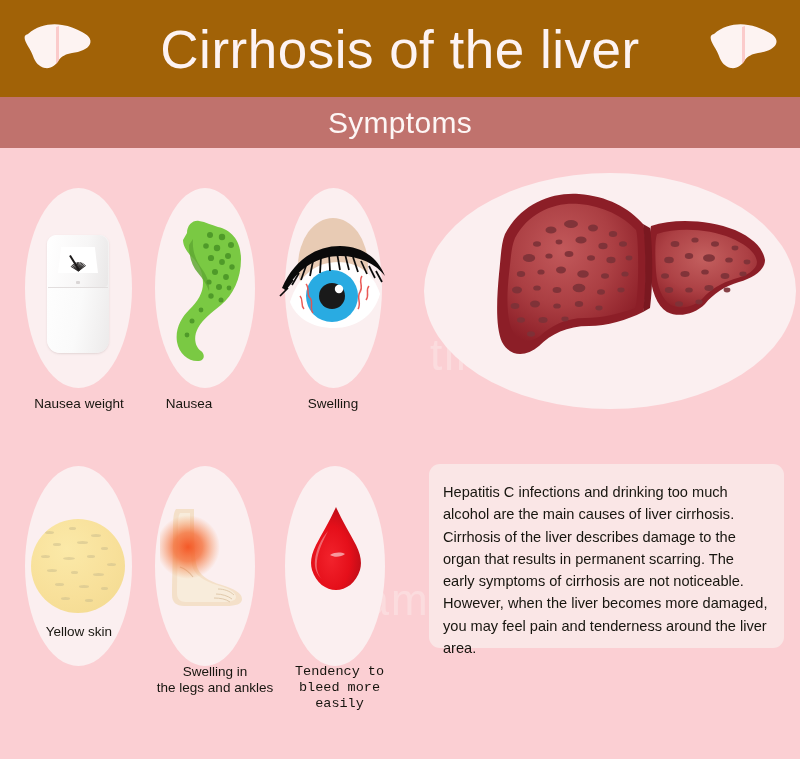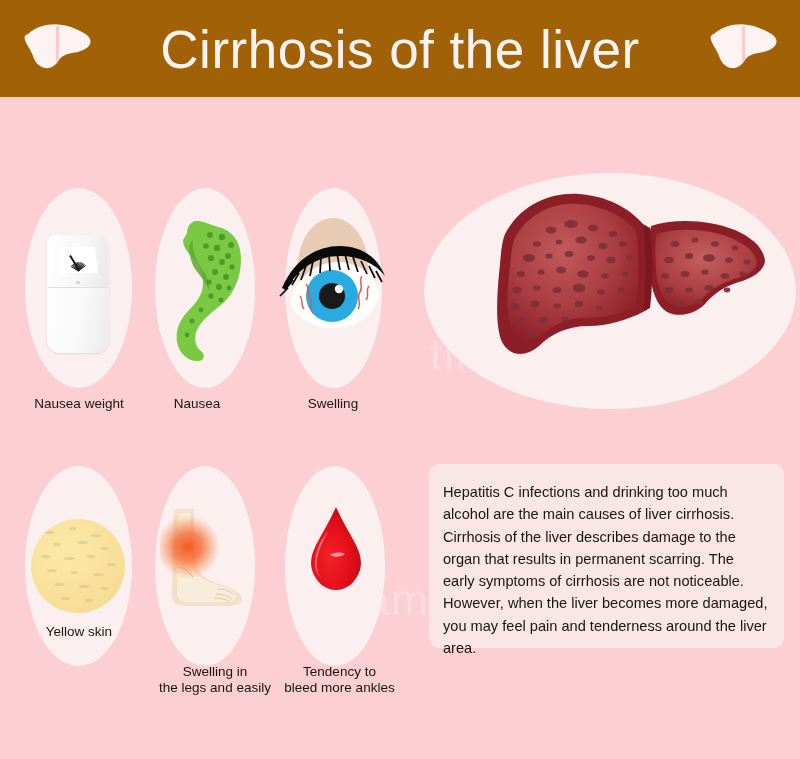--- a/index.html
+++ b/index.html
@@ -132,20 +132,23 @@
     <div class="liver-silhouette right">
       <svg width="72" height="56" viewBox="0 0 72 56">
         <path d="M6 14 C16 5 30 3 40 5 C48 6 54 9 60 12 C66 15 70 19 68 24
                  C66 29 58 32 50 33 C44 34 40 36 37 40 C34 45 29 49 23 48
                  C17 47 13 42 11 36 C9 30 4 24 3 20 C2 16 3 15 6 14 Z" fill="#fdf3f2"></path>
         <path d="M37 6 C37 18 37 30 37 40 C36 42 35 43 34 44 C34 31 34 18 34 7 Z" fill="#f9a3a3" opacity="0.5"></path>
       </svg>
     </div>
   </div>
 
+  <div class="symptoms-band">
+    <span>Symptoms</span>
+  </div>
 
   <div class="wm" style="left:295px;top:575px;">dreams</div>
   <div class="wm" style="left:430px;top:330px;">time</div>
 
   <div class="oval" style="left:25px;top:188px;width:107px;height:200px;"></div>
   <div class="icon-box" style="left:47px;top:235px;width:62px;height:118px;">
     <div class="scale-body"></div>
     <div class="scale-top"></div>
     <div class="scale-seam"></div>
     <div class="dial">
@@ -194,21 +197,21 @@
         <circle cx="54" cy="72" r="3"></circle>
           <circle cx="64" cy="73" r="2.4"></circle>
         <circle cx="46" cy="81" r="2.7"></circle>
           <circle cx="56" cy="85" r="2.5"></circle>
         <circle cx="36" cy="95" r="2.4"></circle>
           <circle cx="27" cy="106" r="2.5"></circle>
         <circle cx="22" cy="120" r="2.4"></circle>
       </g>
     </svg>
   </div>
-  <div class="sym-label" style="left:132px;top:396px;width:130px;">
+  <div class="sym-label" style="left:124px;top:396px;width:130px;">
     <div>Nausea</div>
   </div>
 
   <div class="oval" style="left:285px;top:188px;width:97px;height:200px;"></div>
   <div class="icon-box" style="left:276px;top:210px;width:115px;height:150px;">
     <svg width="115" height="150" viewBox="0 0 115 150">
       <ellipse cx="57" cy="56" rx="35" ry="48" fill="#e8cbb4"></ellipse>
       <path d="M14 92 C22 66 40 52 62 52 C82 52 98 64 104 84
                C98 106 80 118 58 118 C36 118 20 108 14 92 Z" fill="#ffffff"></path>
       <circle cx="56" cy="86" r="26" fill="#29abe2"></circle>
@@ -392,43 +395,43 @@
         <path d="M58 84 C64 84 70 86 74 90"></path>
         <path d="M56 89 C62 89 68 91 72 94"></path>
         <path d="M54 93 C60 93 66 94 70 97"></path>
       </g>
       <path d="M20 62 C26 64 30 68 33 72" stroke="#e0c9ab" stroke-width="1.2" fill="none"></path>
       <circle cx="28" cy="42" r="32" fill="url(#swell)"></circle>
     </svg>
   </div>
   <div class="sym-label" style="left:140px;top:664px;width:150px;">
     <div>Swelling in</div>
-    <div>the legs and easily</div>
+    <div>the legs and ankles</div>
   </div>
 
   <div class="oval" style="left:285px;top:466px;width:100px;height:200px;"></div>
   <div class="icon-box" style="left:308px;top:505px;width:56px;height:88px;">
     <svg width="56" height="88" viewBox="0 0 56 88">
       <defs>
         <radialGradient id="bloodG" cx="40%" cy="62%" r="62%">
           <stop offset="0%" stop-color="#f2232c"></stop>
           <stop offset="62%" stop-color="#e50f1a"></stop>
           <stop offset="100%" stop-color="#bf0d17"></stop>
         </radialGradient>
       </defs>
       <path d="M28 2 C34 16 42 28 48 40 C53 50 54 58 52 65
                C48 78 38 85 28 85 C18 85 8 78 4 65
                C2 58 3 50 8 40 C14 28 22 16 28 2 Z" fill="url(#bloodG)"></path>
       <path d="M20 26 C15 36 10 46 9 56 C8 64 10 70 14 74
                C9 70 6 63 7 55 C8 45 13 34 20 26 Z" fill="#ffffff" opacity="0.35"></path>
       <path d="M22 50 C27 47 33 47 37 49 C33 52 27 53 22 50 Z" fill="#ffffff" opacity="0.55"></path>
     </svg>
   </div>
-  <div class="sym-label" style="left:272px;top:664px;width:135px;">
+  <div class="sym-label" style="left:272px;top:664px;width:135px;font-family:Liberation Mono, monospace;">
     <div>Tendency to</div>
-    <div>bleed more ankles</div>
+    <div>bleed more easily</div>
   </div>
 
   <div class="info-box">
     <p>Hepatitis C infections and drinking too much alcohol are the main causes of liver cirrhosis. Cirrhosis of the liver describes damage to the organ that results in permanent scarring. The early symptoms of cirrhosis are not noticeable. However, when the liver becomes more damaged, you may feel pain and tenderness around the liver area.</p>
   </div>
 
 </div>
 
 </body></html>

